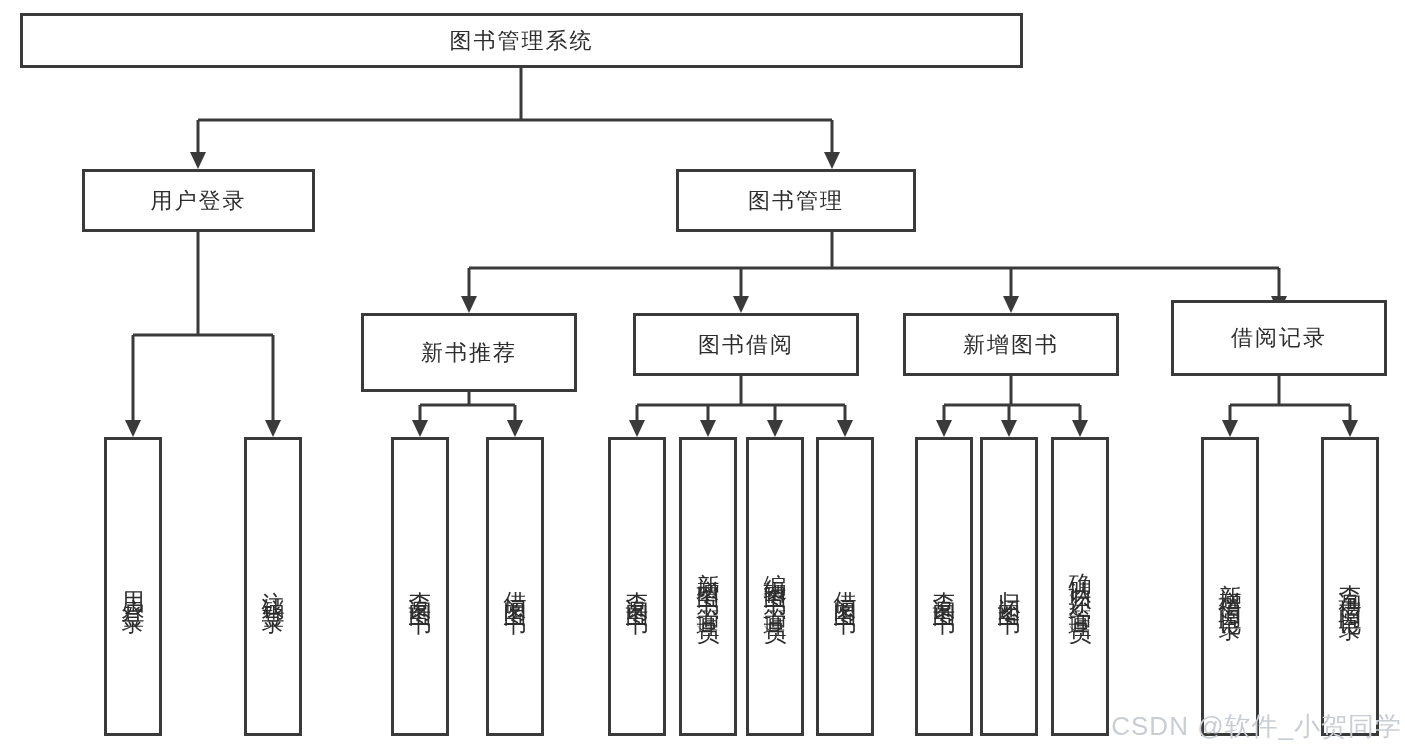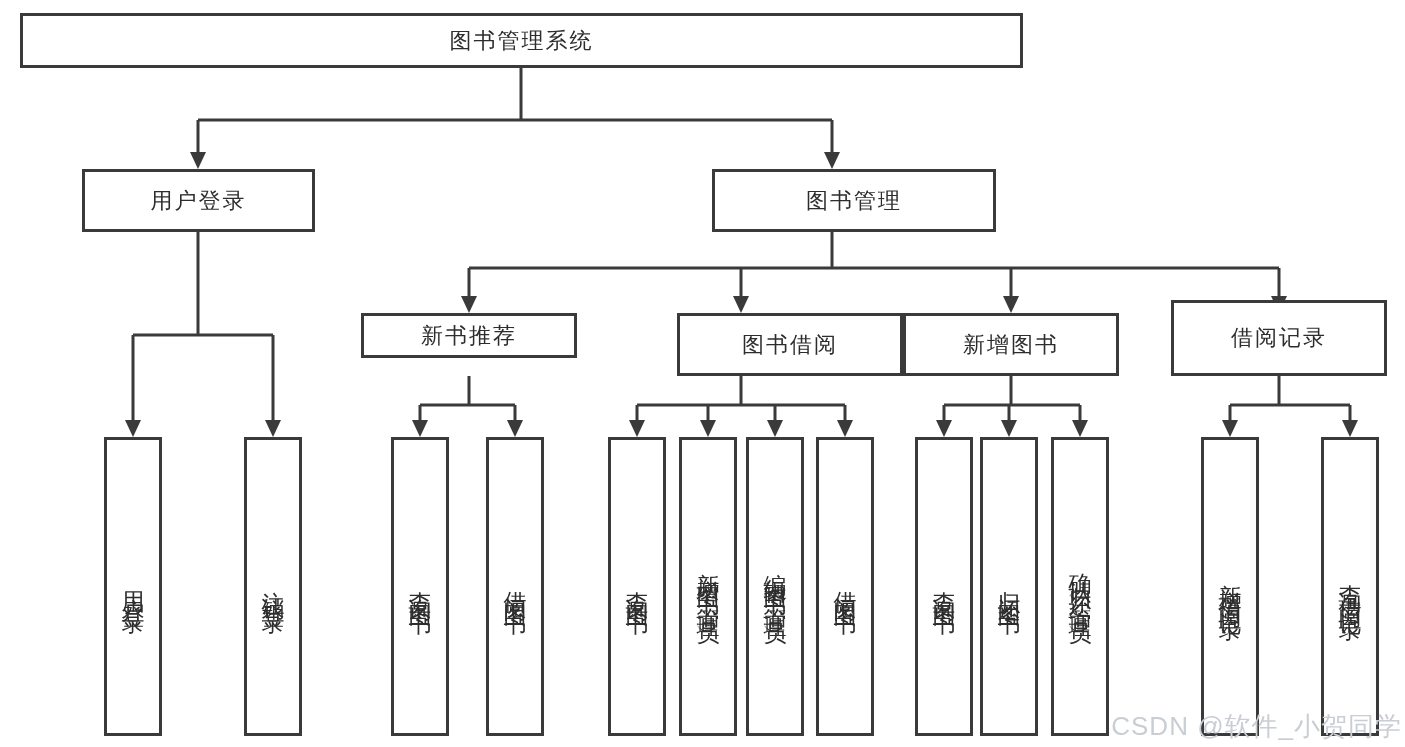--- a/index.html
+++ b/index.html
@@ -88,24 +88,24 @@
     <polygon points="1072,420 1088,420 1080,437"></polygon>
 
     <path d="M1279 376 V405 M1230 405 H1350 M1230 405 V422 M1350 405 V422"></path>
     <polygon points="1222,420 1238,420 1230,437"></polygon>
     <polygon points="1342,420 1358,420 1350,437"></polygon>
   </svg>
 
   <div class="box" style="left:20px;top:13px;width:1003px;height:55px;">图书管理系统</div>
 
   <div class="box" style="left:82px;top:169px;width:233px;height:63px;">用户登录</div>
-  <div class="box" style="left:712px;top:169px;width:284px;height:63px;">图书管理</div>
+  <div class="box" style="left:676px;top:169px;width:240px;height:63px;">图书管理</div>
 
-  <div class="box" style="left:361px;top:313px;width:216px;height:45px;">新书推荐</div>
-  <div class="box" style="left:633px;top:313px;width:226px;height:63px;margin-left:44px;">图书借阅</div>
+  <div class="box" style="left:361px;top:313px;width:216px;height:79px;">新书推荐</div>
+  <div class="box" style="left:633px;top:313px;width:226px;height:63px;">图书借阅</div>
   <div class="box" style="left:903px;top:313px;width:216px;height:63px;">新增图书</div>
   <div class="box" style="left:1171px;top:300px;width:216px;height:76px;">借阅记录</div>
 
   <div class="box vbox" style="left:104px;top:437px;width:58px;height:299px;">用户登录</div>
   <div class="box vbox" style="left:244px;top:437px;width:58px;height:299px;">注销登录</div>
 
   <div class="box vbox" style="left:391px;top:437px;width:58px;height:299px;">查询图书</div>
   <div class="box vbox" style="left:486px;top:437px;width:58px;height:299px;">借阅图书</div>
 
   <div class="box vbox" style="left:608px;top:437px;width:58px;height:299px;">查询图书</div>

